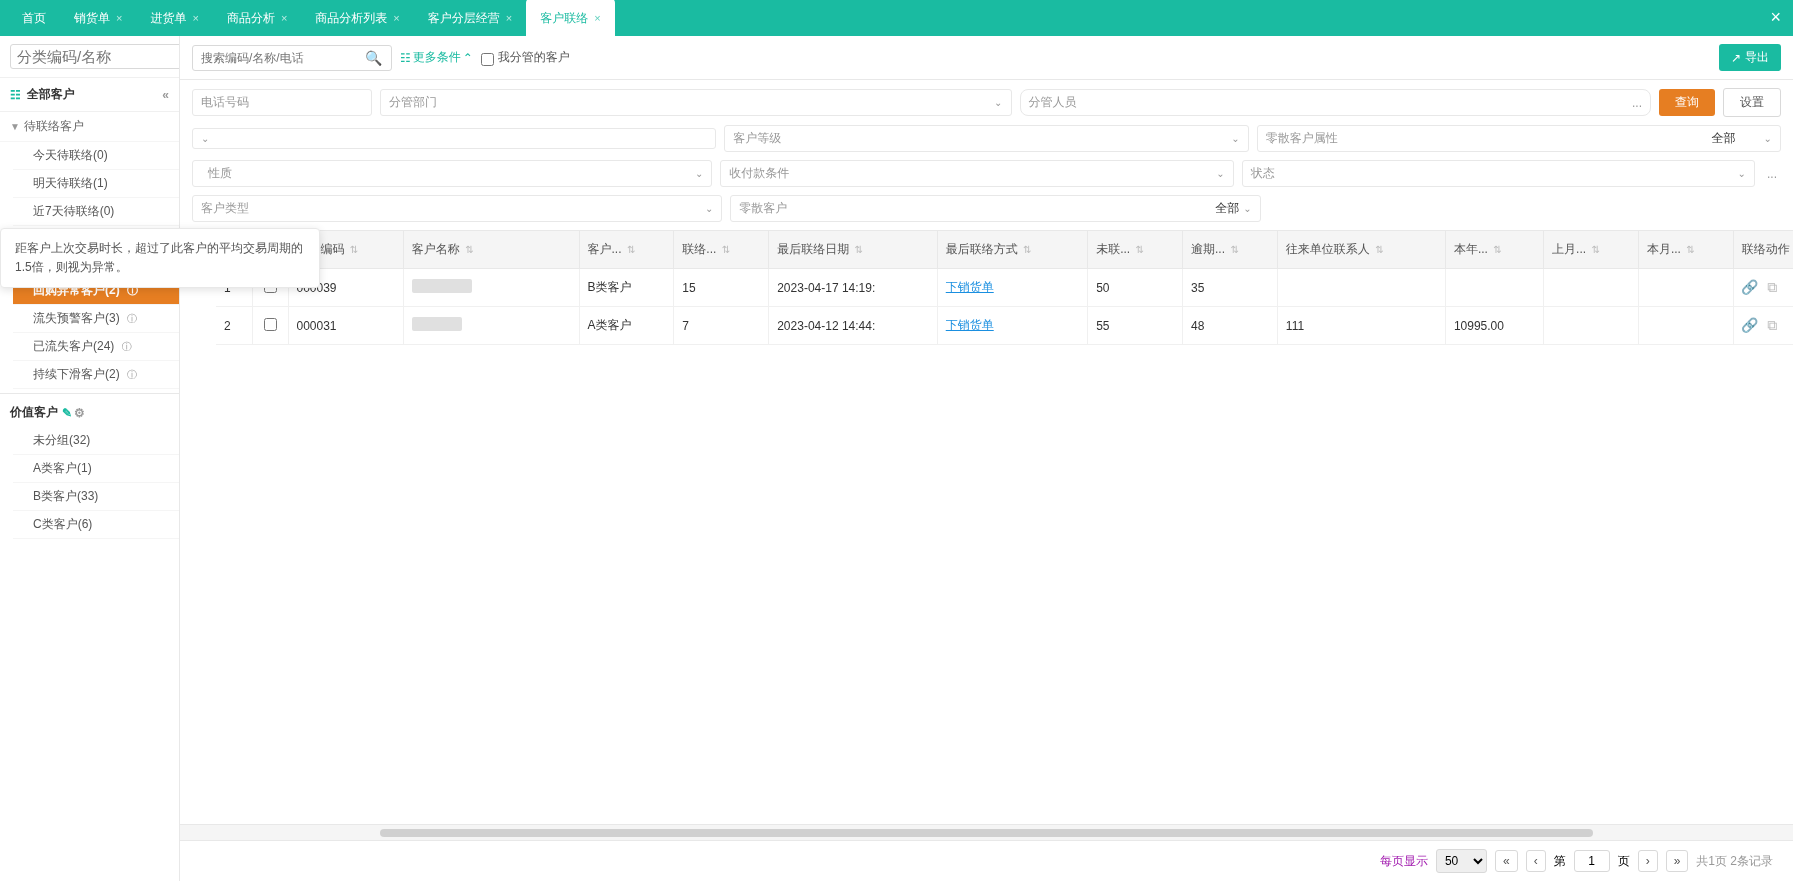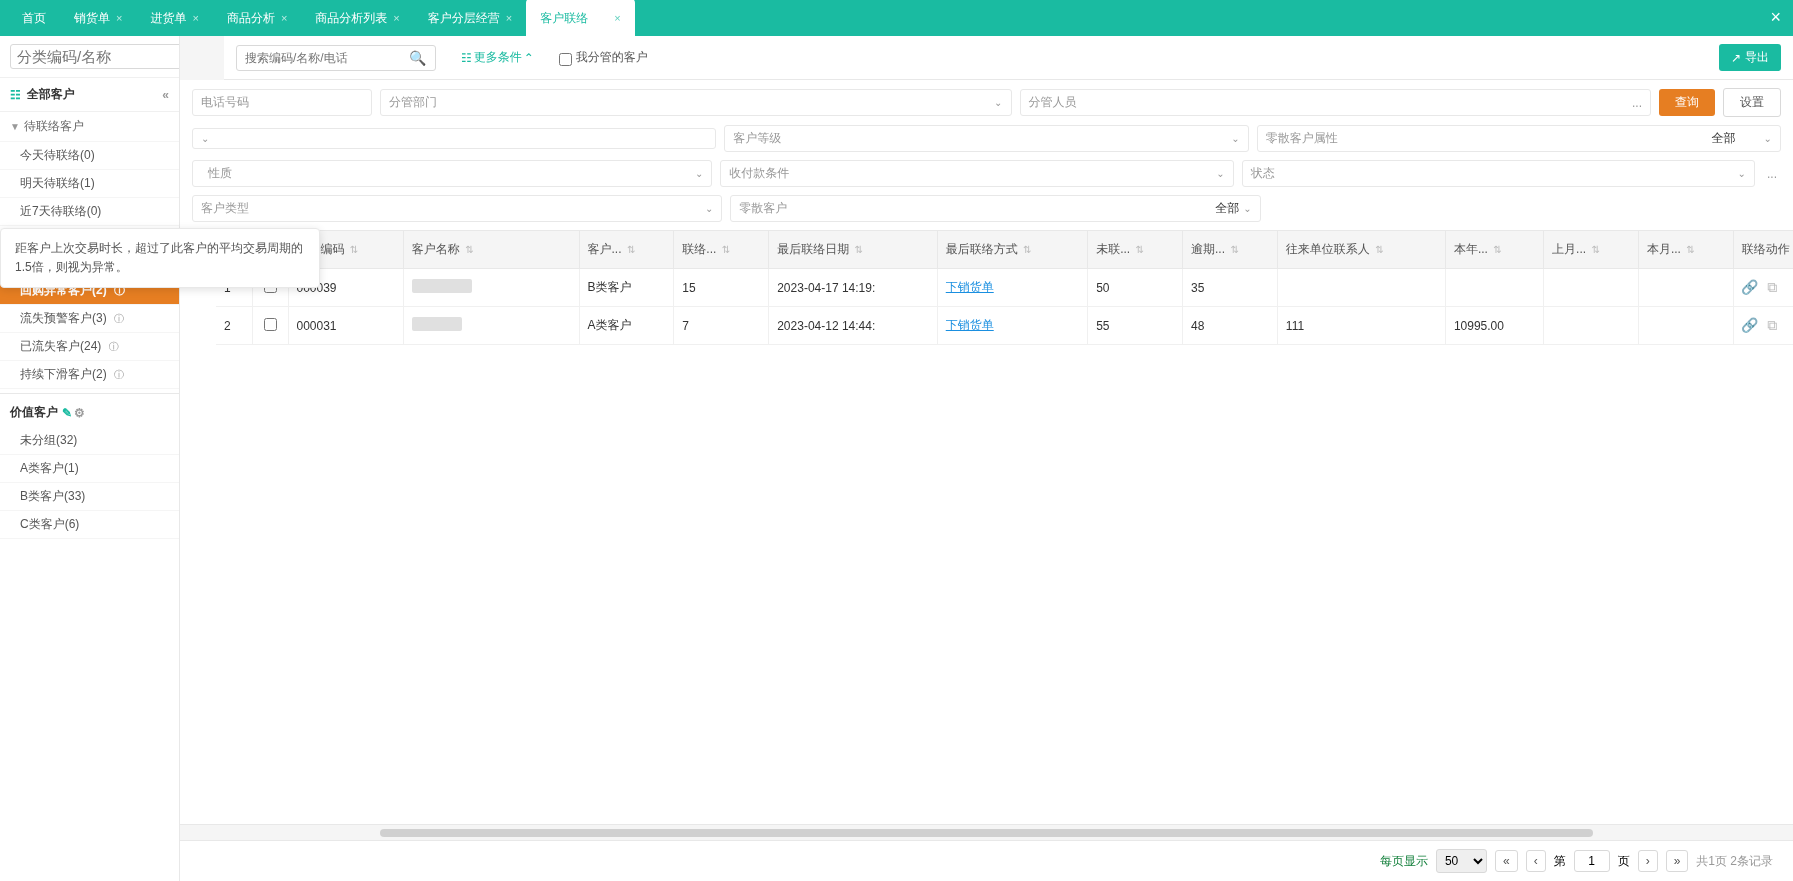--- a/index.html
+++ b/index.html
@@ -7,21 +7,21 @@
 
     
     .top-nav {
       display: flex; align-items: center; background: #1abba1; height: 36px; padding: 0 8px;
       position: relative;
     }
     .nav-tab {
       display: flex; align-items: center; padding: 0 14px; height: 38px; color: #fff;
       cursor: pointer; font-size: 13px; white-space: nowrap; position: relative;
     }
-    .nav-tab.active { background: #fff; color: #1abba1; border-radius: 4px 4px 0 0; gap: 20px; }
+    .nav-tab.active { background: #fff; color: #1abba1; border-radius: 4px 4px 0 0; }
     .nav-tab .close-x { margin-left: 6px; font-size: 11px; opacity: 0.7; }
     .nav-close-all {
       position: absolute; right: 12px; top: 8px; color: #fff; font-size: 18px; cursor: pointer; line-height: 1;
     }
 
     
     .main-layout { display: flex; height: calc(881px - 36px); }
 
     
     .sidebar {
@@ -40,37 +40,37 @@
     }
     .sidebar-section-title .grid-icon { margin-right: 6px; color: #1abba1; }
     .sidebar-section-title .collapse-icon { margin-left: auto; color: #999; cursor: pointer; }
     .sidebar-group-title {
       display: flex; align-items: center; padding: 6px 10px; color: #666; font-size: 12px;
       cursor: pointer; border-bottom: 1px solid #f5f5f5;
     }
     .sidebar-group-title .arrow { margin-right: 4px; font-size: 10px; color: #999; }
     .sidebar-item {
       padding: 5px 10px 5px 20px; color: #555; cursor: pointer; font-size: 12px;
-      border-bottom: 1px solid #f5f5f5; white-space: nowrap;
+      border-bottom: 1px solid #f5f5f5; white-space: nowrap; margin-left: 13px;
     }
     .sidebar-item.active-orange { background: #e67e22; color: #fff; font-weight: bold; }
 
     .sidebar-divider { height: 1px; background: #e8e8e8; margin: 4px 0; }
     .sidebar-value-group {
       display: flex; align-items: center; padding: 6px 10px; color: #333; font-size: 12px; font-weight: bold;
     }
     .sidebar-value-group .edit-icon { margin-left: 4px; color: #1abba1; cursor: pointer; }
 
     
     .content-area { flex: 1; display: flex; flex-direction: column; background: #f5f5f5; overflow: hidden; }
 
     
     .toolbar {
-      background: #fff; padding: 8px 12px; display: flex; align-items: center; gap: 25px;
-      border-bottom: 1px solid #e8e8e8; flex-wrap: wrap; margin-left: 44px;
+      background: #fff; padding: 8px 12px; display: flex; align-items: center; gap: 8px;
+      border-bottom: 1px solid #e8e8e8; flex-wrap: wrap;
     }
     .search-box {
       display: flex; align-items: center; border: 1px solid #d9d9d9; border-radius: 3px;
       padding: 4px 8px; background: #fff; min-width: 200px;
     }
     .search-box input { border: none; outline: none; flex: 1; font-size: 12px; }
     .search-box .s-icon { color: #999; font-size: 14px; }
     .more-filter {
       display: flex; align-items: center; color: #1abba1; cursor: pointer; font-size: 12px; gap: 2px;
     }
@@ -132,21 +132,21 @@
 
     
     .scrollbar-area { height: 16px; background: #f5f5f5; border-top: 1px solid #e8e8e8; }
     .scrollbar-inner { height: 8px; margin: 4px 200px 4px 200px; background: #d0d0d0; border-radius: 4px; }
 
     
     .pagination {
       background: #fff; border-top: 1px solid #e8e8e8; padding: 8px 20px;
       display: flex; align-items: center; justify-content: flex-end; gap: 8px;
     }
-    .pagination .per-page-label { color: #15803d; }
+    .pagination .per-page-label { color: #a21caf; }
     .pagination select {
       border: 1px solid #d9d9d9; border-radius: 3px; padding: 3px 4px; font-size: 12px; cursor: pointer;
     }
     .pagination .nav-btn {
       border: 1px solid #d9d9d9; background: #fff; border-radius: 3px; padding: 3px 7px;
       cursor: pointer; color: #555; font-size: 12px;
     }
     .pagination .page-input {
       border: 1px solid #d9d9d9; border-radius: 3px; padding: 3px 6px; width: 36px;
       text-align: center; font-size: 12px;
@@ -282,21 +282,21 @@
     <div class="filter-area">
 
       <div class="filter-row">
         <div class="filter-item" style="min-width:180px;">
           <span class="label">电话号码</span>
         </div>
         <div class="filter-item" style="min-width:280px; flex:1;">
           <span class="label">分管部门</span>
           <span class="arrow-down">⌄</span>
         </div>
-        <div class="filter-item" style="min-width:200px; flex:1;">
+        <div class="filter-item" style="min-width:200px; flex:1;border-radius:8px;">
           <span class="label">分管人员</span>
           <span style="color:#999;margin-left:auto;cursor:pointer;">...</span>
         </div>
         <button class="query-btn">
           <span>查询</span>
         </button>
         <button class="settings-btn">
           <span>设置</span>
         </button>
       </div>

